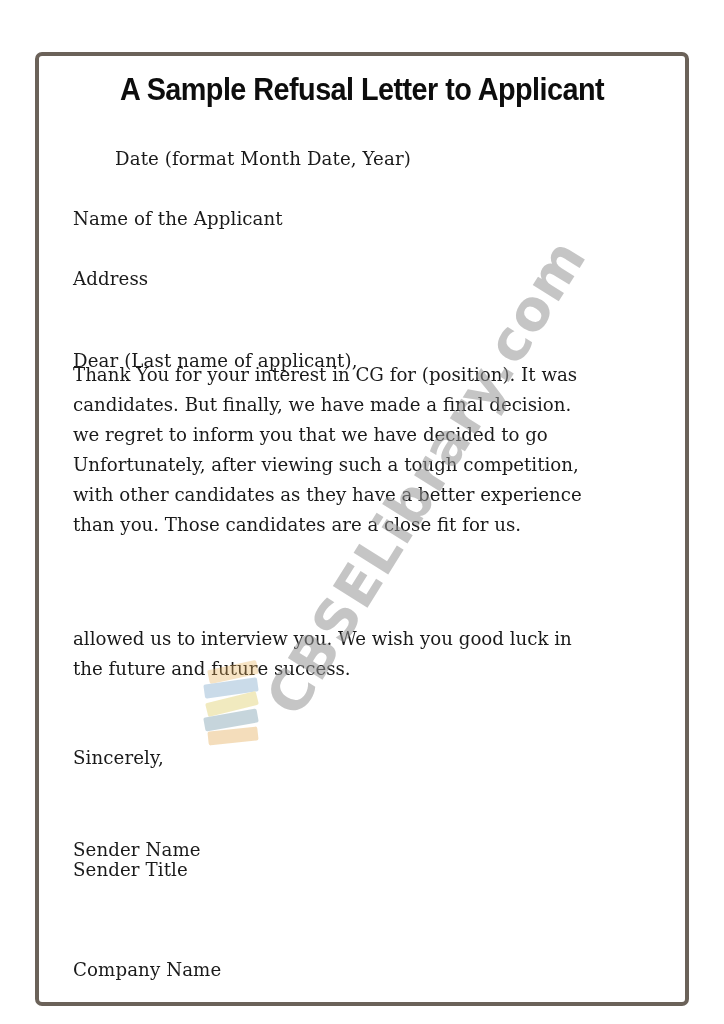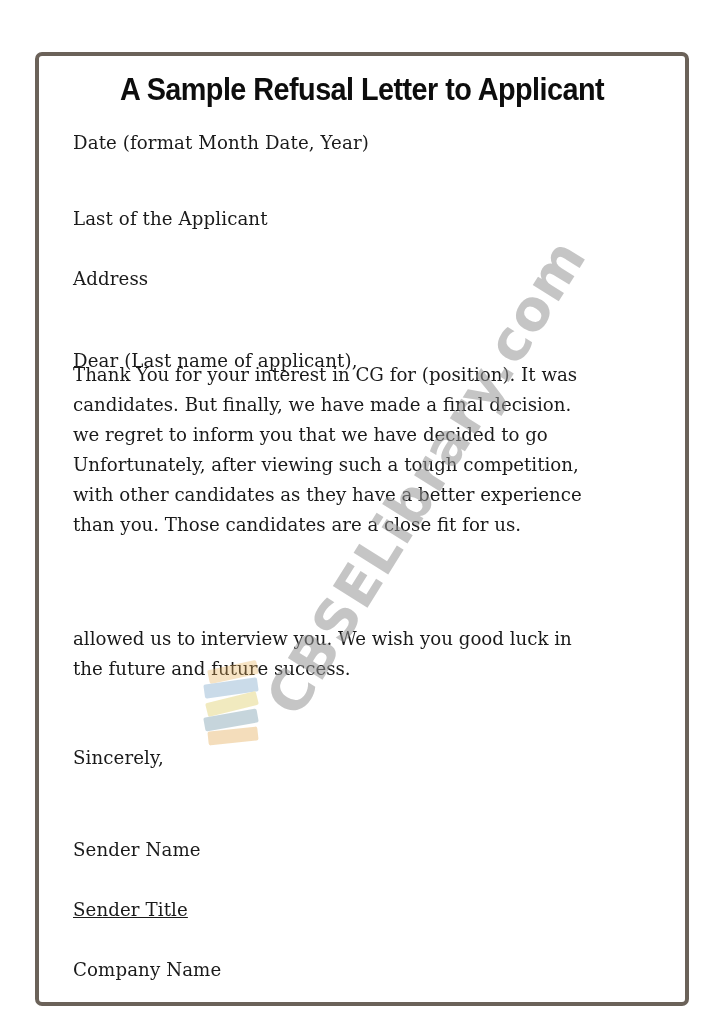--- a/index.html
+++ b/index.html
@@ -88,42 +88,42 @@
       pointer-events: none;
     }
   </style>
 </head>
 <body>
 
 <div class="frame"></div>
 
 <div class="title">A Sample Refusal Letter to Applicant</div>
 
-<div class="line" style="top:128px;">Date (format Month Date, Year)</div>
-<div class="line" style="top:204px;">Last of the Applicant</div>
+<div class="line" style="top:144px;margin-left:42px;">Date (format Month Date, Year)</div>
+<div class="line" style="top:204px;">Name of the Applicant</div>
 <div class="line" style="top:264px;">Address</div>
 <div class="line" style="top:324px;margin-top:22px;">Dear (Last name of applicant),</div>
 
 <div class="para" style="top:360px;">
   <span class="pl">Thank You for your interest in CG for (position). It was</span>
   <span class="pl">candidates. But finally, we have made a final decision.</span>
   <span class="pl">we regret to inform you that we have decided to go</span>
   <span class="pl">Unfortunately, after viewing such a tough competition,</span>
   <span class="pl">with other candidates as they have a better experience</span>
   <span class="pl">than you. Those candidates are a close fit for us.</span>
 </div>
 
 <div class="para" style="top:624px;">
   <span class="pl">allowed us to interview you. We wish you good luck in</span>
   <span class="pl">the future and future success.</span>
 </div>
 
 <div class="line" style="top:743px;">Sincerely,</div>
 <div class="line" style="top:835px;">Sender Name</div>
-<div class="line" style="top:895px;text-decoration:underline;">Sender Title</div>
+<div class="line" style="top:855px;">Sender Title</div>
 <div class="line" style="top:955px;">Company Name</div>
 
 <div class="watermark">CBSELibrary.com</div>
 <svg class="wm-books" viewBox="0 0 70 95">
   <rect x="8" y="10" width="50" height="14" rx="2" fill="#e8b05a" transform="rotate(-12 33 17)"></rect>
   <rect x="4" y="26" width="54" height="14" rx="2" fill="#6a9bc3" transform="rotate(-8 31 33)"></rect>
   <rect x="6" y="42" width="52" height="14" rx="2" fill="#d9c44a" transform="rotate(-14 32 49)"></rect>
   <rect x="4" y="58" width="54" height="14" rx="2" fill="#5e8a9c" transform="rotate(-10 31 65)"></rect>
   <rect x="8" y="74" width="50" height="14" rx="2" fill="#e0a040" transform="rotate(-6 33 81)"></rect>
 </svg>

